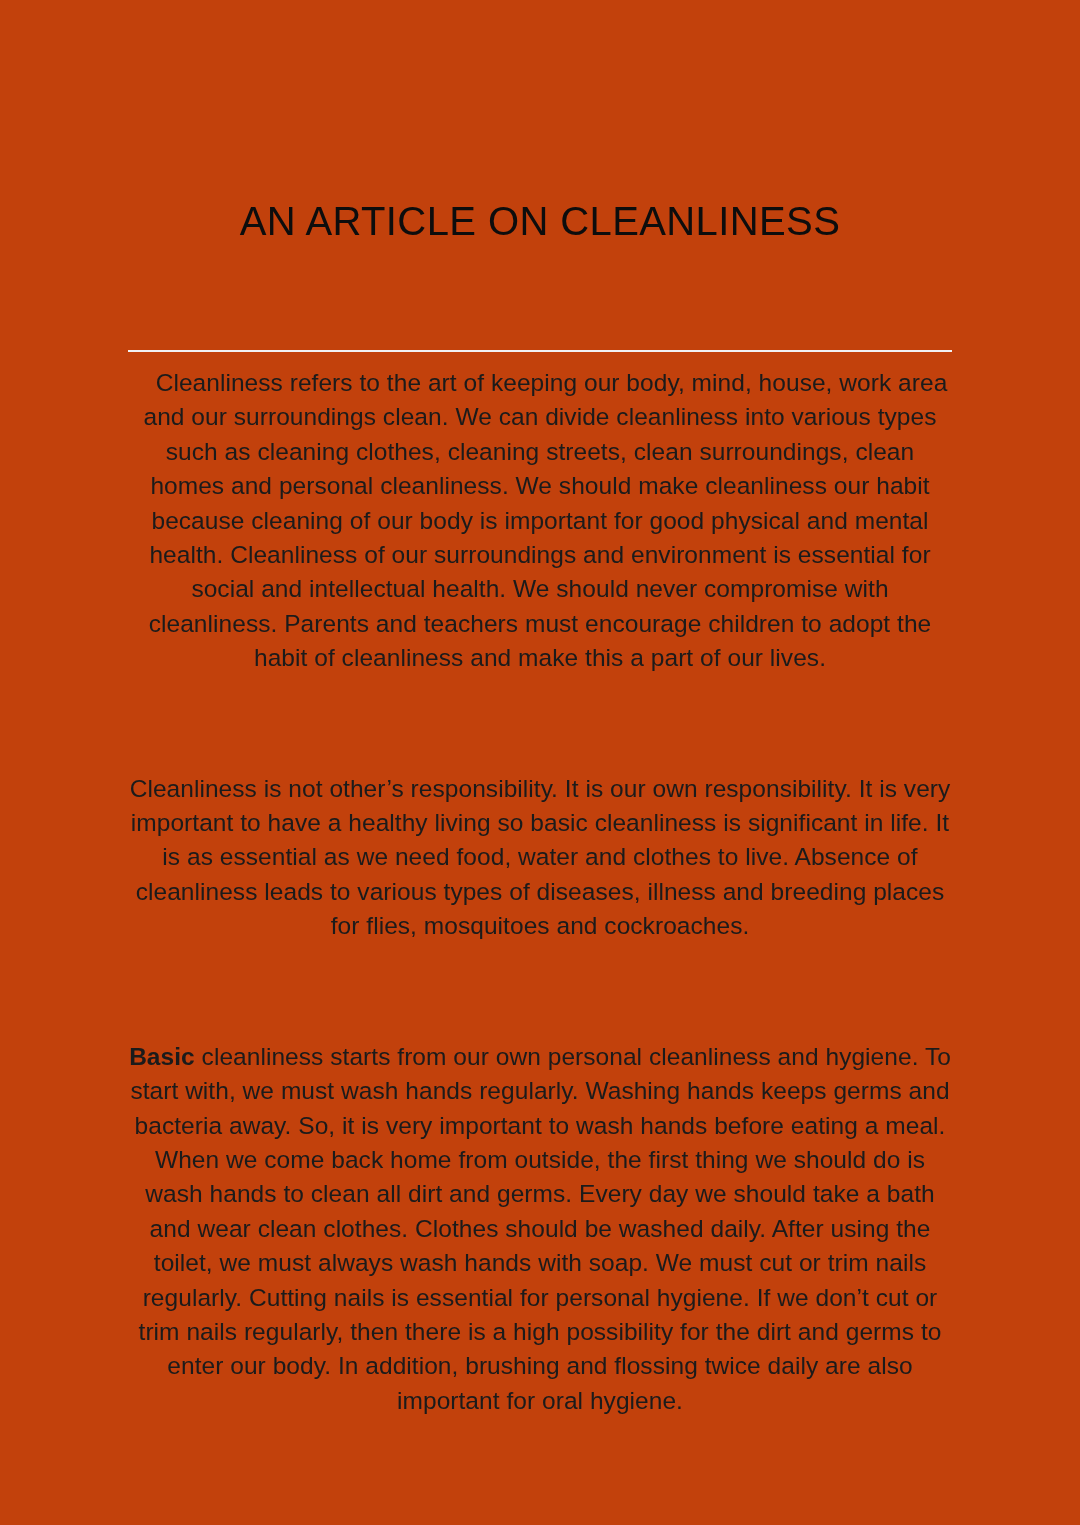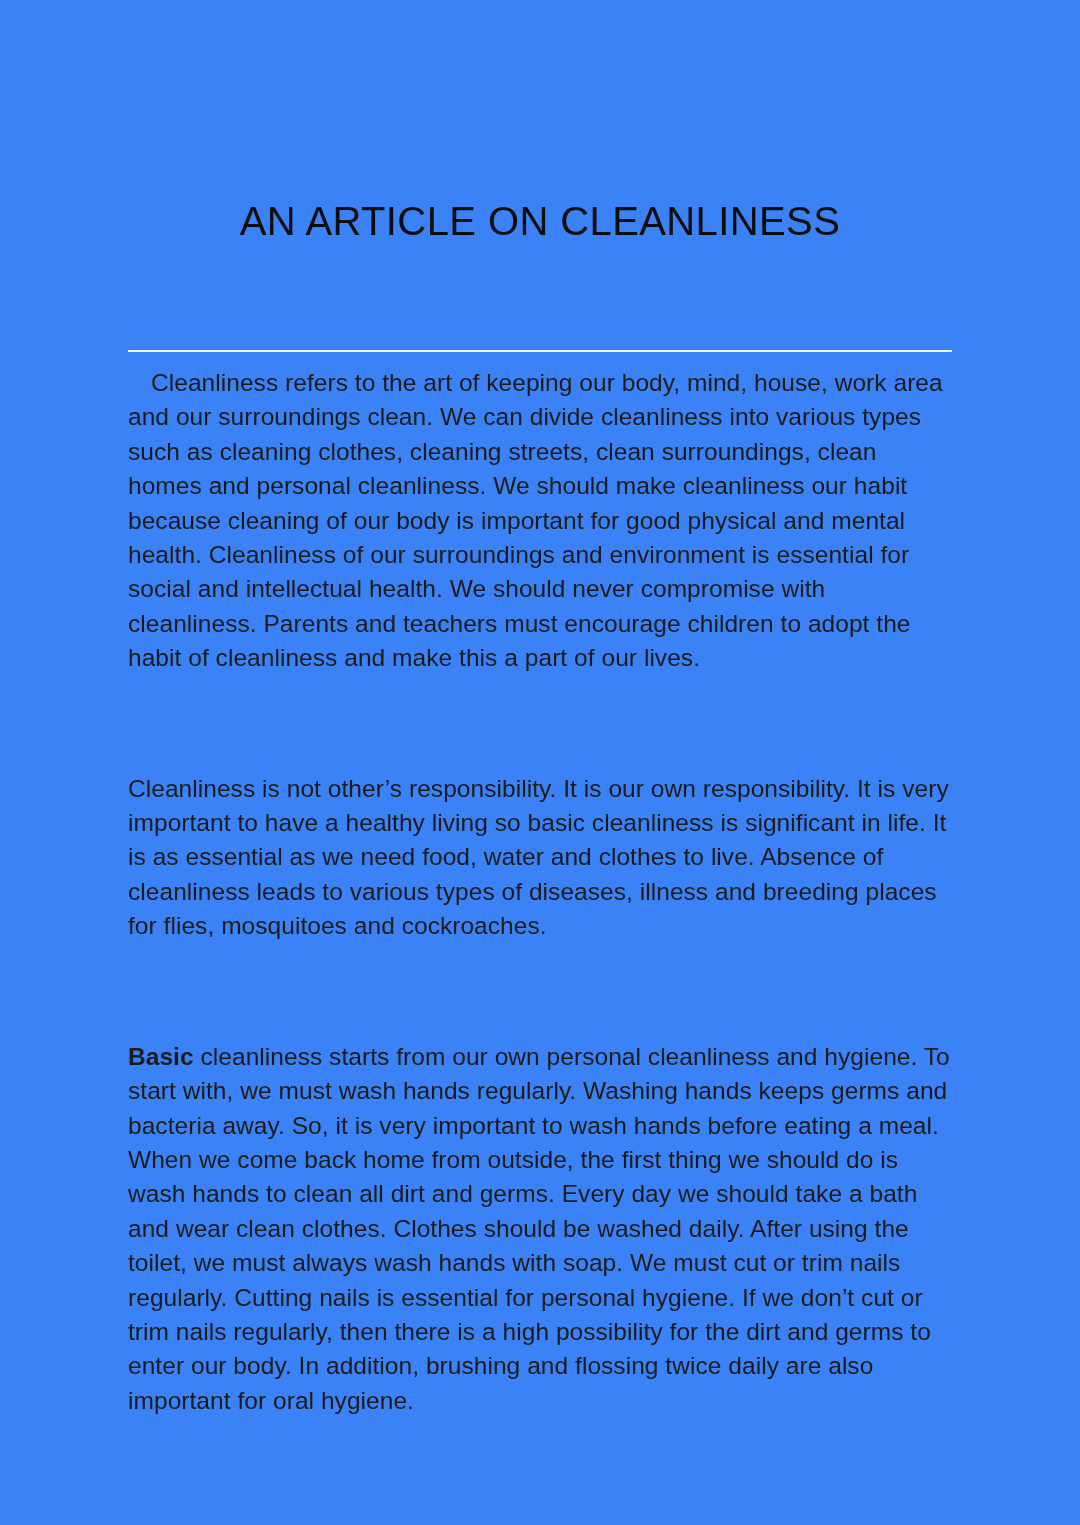--- a/index.html
+++ b/index.html
@@ -32,21 +32,21 @@
     height: 1525px;
     background: #c3c7ce;
   }
 
   .page {
     position: absolute;
     top: 0;
     left: 0;
     width: 1080px;
     height: 1525px;
-    background: #3b82f6;
+    background: #c2410c;
   }
 
   .content {
     position: absolute;
     left: 128px;
     top: 0;
     width: 824px;
   }
 
   .doc-title {
@@ -75,21 +75,21 @@
     top: 366px;
     left: 0;
     width: 824px;
   }
 
   .para {
     margin: 0 0 96px 0;
     font-size: 24.5px;
     line-height: 34.4px;
     color: #1b1b1b;
-    text-align: left;
+    text-align: center;
     letter-spacing: 0.05px;
   }
   .para.indent {
     text-indent: 23px;
   }
   .para.last {
     margin-bottom: 4px;
   }
   .para b {
     font-weight: 700;

